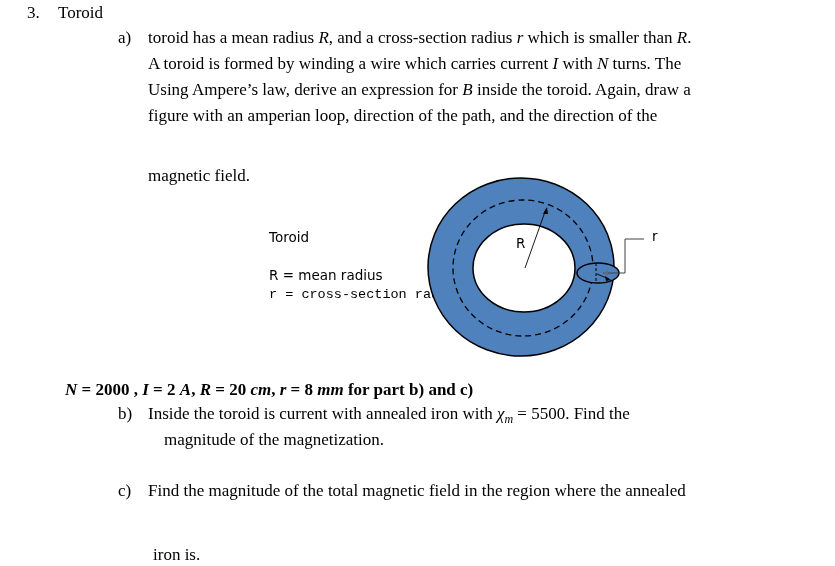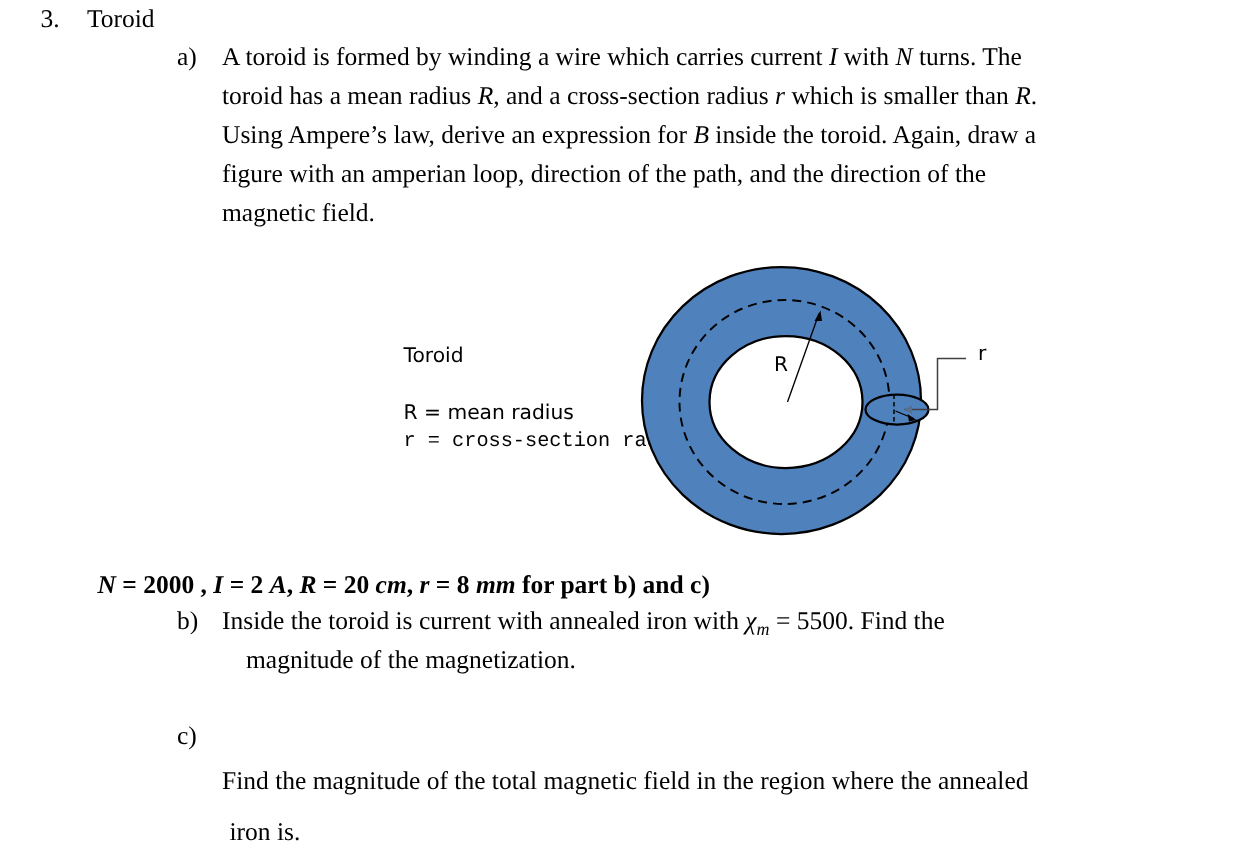--- a/index.html
+++ b/index.html
@@ -12,25 +12,25 @@
   svg { position: absolute; left: 0; top: 0; }
 </style>
 </head>
 <body>
 
 <div class="abs txt" style="left:27px; top:0px;">3.</div>
 <div class="abs txt" style="left:58px; top:0px;">Toroid</div>
 
 <div class="abs txt" style="left:118px; top:25px;">a)</div>
 <div id="partA" style="position:absolute; left:148px; top:25px;">
+    <div class="txt" style="white-space: nowrap;"><span>toroid has a mean radius </span><span class="it">R</span><span>, and a cross-section radius </span><span class="it">r</span><span> which is smaller than </span><span class="it">R</span><span>.</span></div>
     <div class="txt" style="white-space: nowrap;"><span>A toroid is formed by winding a wire which carries current </span><span class="it">I</span><span> with </span><span class="it">N</span><span> turns.  The</span></div>
-    <div class="txt" style="white-space: nowrap;"><span>toroid has a mean radius </span><span class="it">R</span><span>, and a cross-section radius </span><span class="it">r</span><span> which is smaller than </span><span class="it">R</span><span>.</span></div>
     <div class="txt" style="white-space: nowrap;"><span>Using Ampere’s law, derive an expression for </span><span class="it">B</span><span> inside the toroid.  Again, draw a</span></div>
     <div class="txt" style="white-space: nowrap;"><span>figure with an amperian loop, direction of the path, and the direction of the</span></div>
-    <div class="txt" style="white-space: nowrap;"><span>magnetic field.</span></div>
+    <div class="txt" style="white-space: nowrap; margin-top: 34px;"><span>magnetic field.</span></div>
   </div>
 
 <div class="abs cal" style="left:269px; top:229px;">Toroid</div>
 <div class="abs cal" style="left:269px; top:267px;">R = mean radius</div>
 <div class="abs cal" style="left:269px; top:287px;font-family:Liberation Mono, monospace;">r = cross-section radius</div>
 
 <svg width="835" height="566" viewBox="0 0 835 566">
   <g>
     <ellipse cx="521" cy="267" rx="93" ry="89" fill="#4f81bd" stroke="#000" stroke-width="1.5"></ellipse>
     <ellipse cx="524" cy="268" rx="51" ry="44" fill="#ffffff" stroke="#000" stroke-width="1.5"></ellipse>
@@ -53,14 +53,14 @@
 
 <div class="abs txt" id="given" style="left:65px; top:377px;font-weight:bold;"><span class="it">N</span><span> = 2000 , </span><span class="it">I</span><span> = 2 </span><span class="it">A</span><span>,  </span><span class="it">R</span><span> = 20 </span><span class="it">cm</span><span>, </span><span class="it">r</span><span> = 8 </span><span class="it">mm</span><span> for part b) and c)</span></div>
 
 <div class="abs txt" style="left:118px; top:401px;">b)</div>
 <div class="abs txt" style="left:148px; top:401px;">
   <span>Inside the toroid is current with annealed iron with </span><span class="it">χ</span><sub class="it" style="font-size:12px;">m</sub><span> = 5500.  Find the</span>
 </div>
 <div class="abs txt" style="left:164px; top:427px;">magnitude of the magnetization.</div>
 
 <div class="abs txt" style="left:118px; top:478px;">c)</div>
-<div class="abs txt" style="left:148px; top:478px;margin-top:30px;">Find the magnitude of the total magnetic field in the region where the annealed</div>
+<div class="abs txt" style="left:148px; top:478px;">Find the magnitude of the total magnetic field in the region where the annealed</div>
 <div class="abs txt" style="left:153px; top:504px;margin-top:38px;">iron is.</div>
 
 </body></html>

